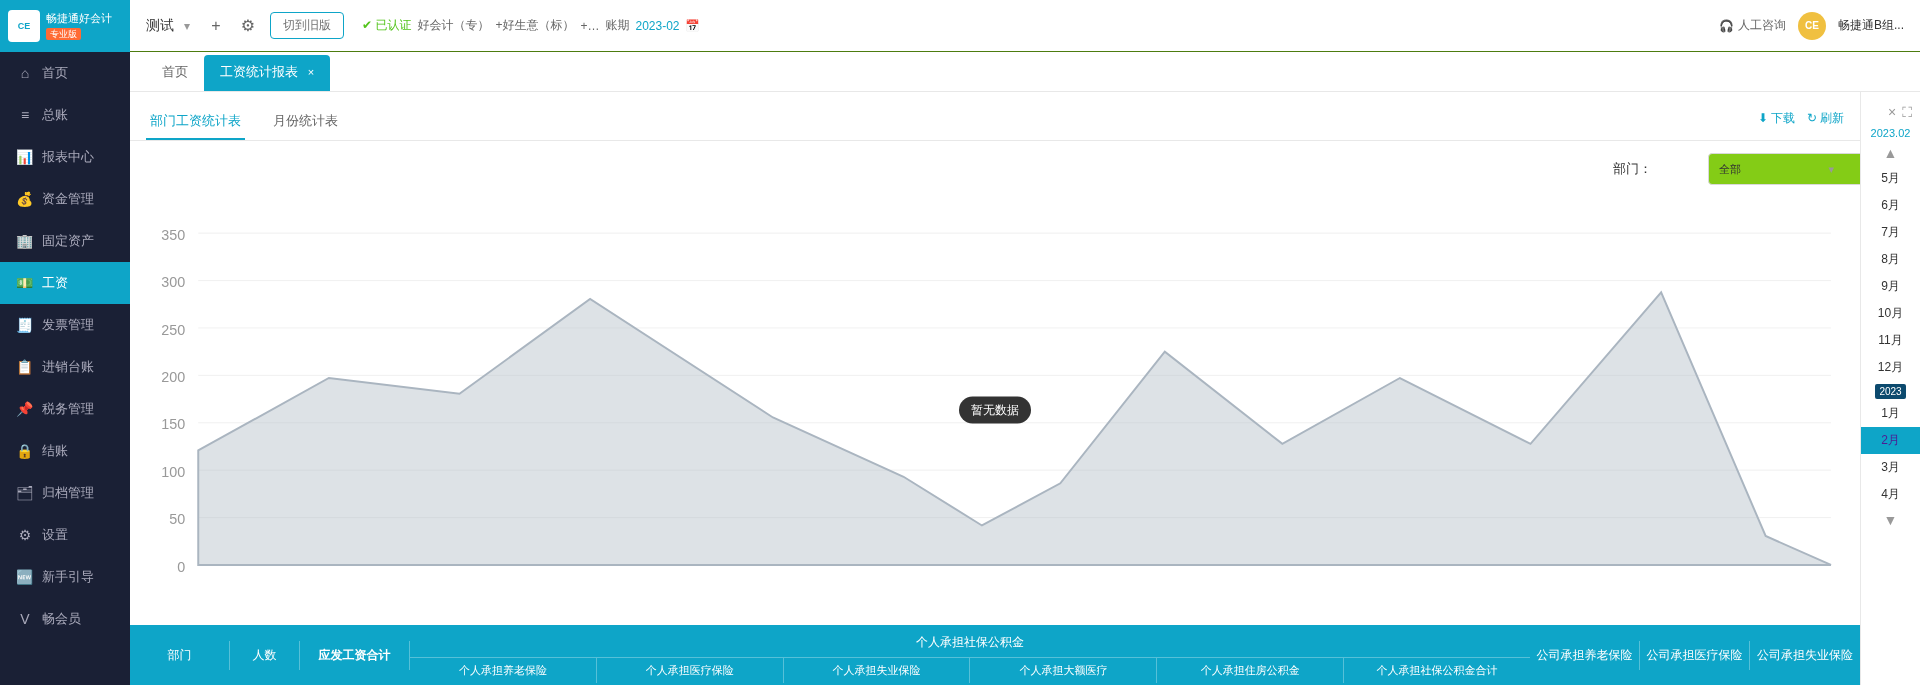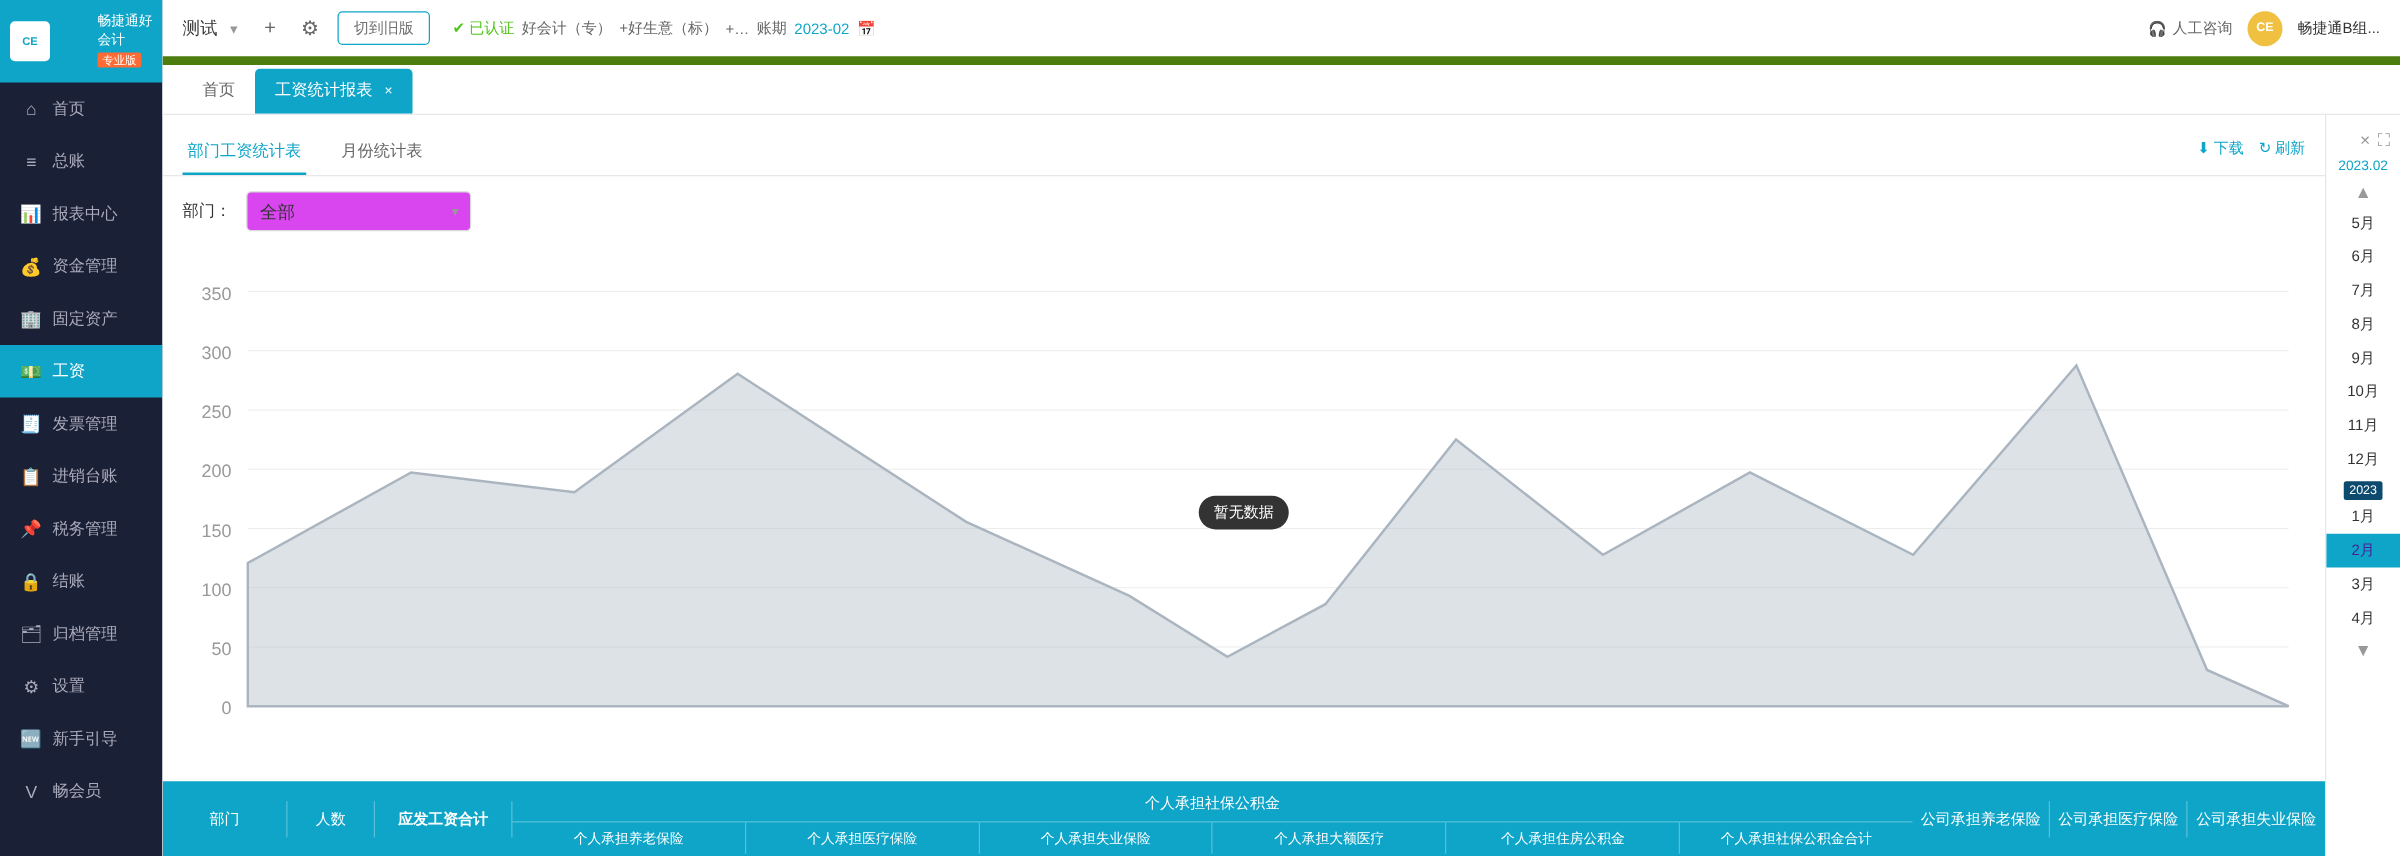--- a/index.html
+++ b/index.html
@@ -33,21 +33,20 @@
       justify-content: center;
       font-size: 9px;
       font-weight: bold;
       color: #0ea5c8;
       flex-shrink: 0;
     }
     .sidebar-logo-text {
       color: white;
       font-size: 11px;
       line-height: 1.4;
-      margin-left: 32px;
     }
     .sidebar-logo-text .badge {
       background: #ff6b35;
       color: white;
       font-size: 9px;
       padding: 1px 4px;
       border-radius: 2px;
     }
     .sidebar-item {
       display: flex;
@@ -72,21 +71,21 @@
     }
 
     
     .topbar {
       background: white;
       height: 52px;
       display: flex;
       align-items: center;
       padding: 0 16px;
       gap: 10px;
-      border-bottom: 7px solid #4d7c0f;
+      border-bottom: 1px solid #4d7c0f;
       flex-shrink: 0;
     }
     .topbar-title {
       font-size: 14px;
       font-weight: 500;
       color: #333;
     }
     .topbar-arrow {
       color: #999;
       font-size: 12px;
@@ -230,40 +229,42 @@
       gap: 3px;
     }
 
     
     .filter-row {
       display: flex;
       align-items: center;
       padding: 12px 16px;
       gap: 12px;
       flex-shrink: 0;
+      justify-content: flex-end;
     }
     .filter-label {
       font-size: 13px;
       color: #333;
     }
     .filter-select-wrapper {
       position: relative;
       width: 180px;
     }
     .filter-select-wrapper select {
       width: 100%;
       height: 32px;
       border: 1px solid #d9d9d9;
       border-radius: 4px;
       padding: 0 30px 0 10px;
-      font-size: 14px;
+      font-size: 11px;
       color: #333;
       appearance: none;
-      background: #d946ef;
-      cursor: pointer;
+      background: #84cc16;
+      cursor: pointer;
+      margin-left: 44px;
     }
     .filter-select-wrapper::after {
       content: '▾';
       position: absolute;
       right: 10px;
       top: 50%;
       transform: translateY(-50%);
       color: #999;
       pointer-events: none;
       font-size: 11px;

